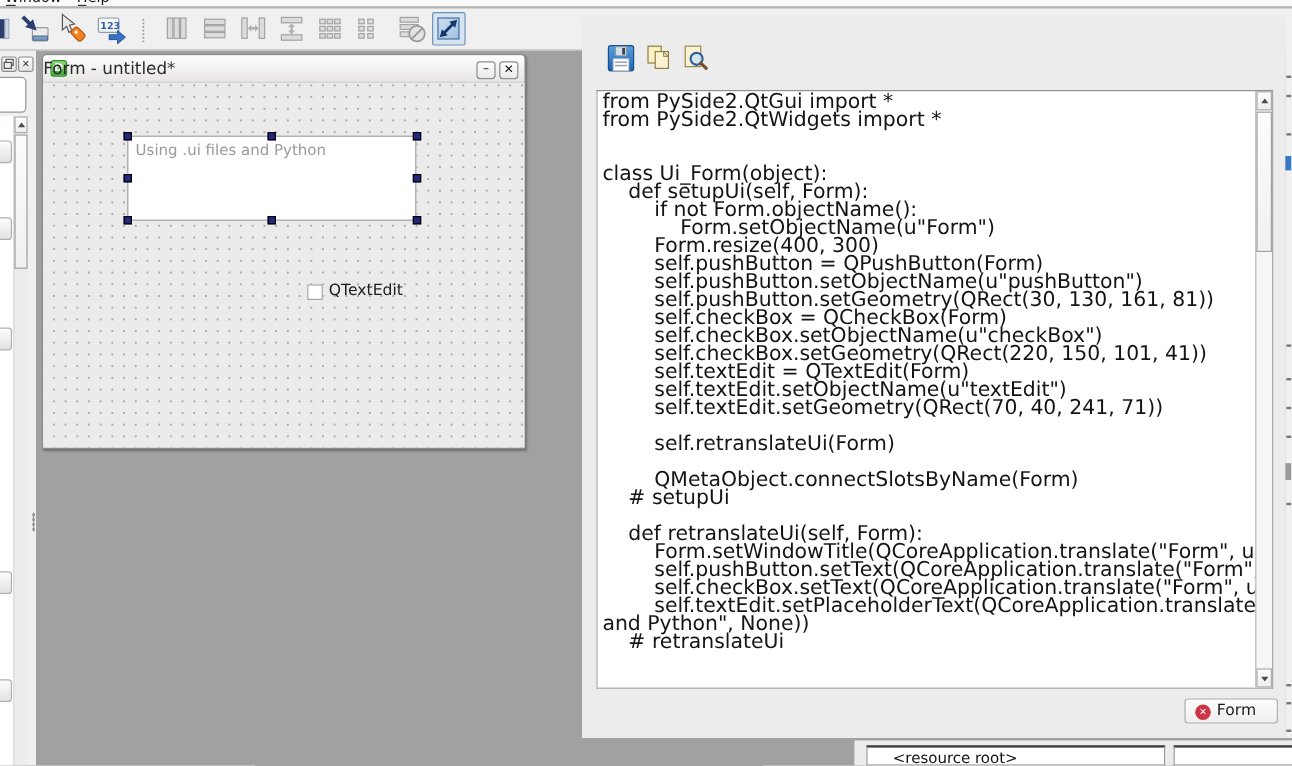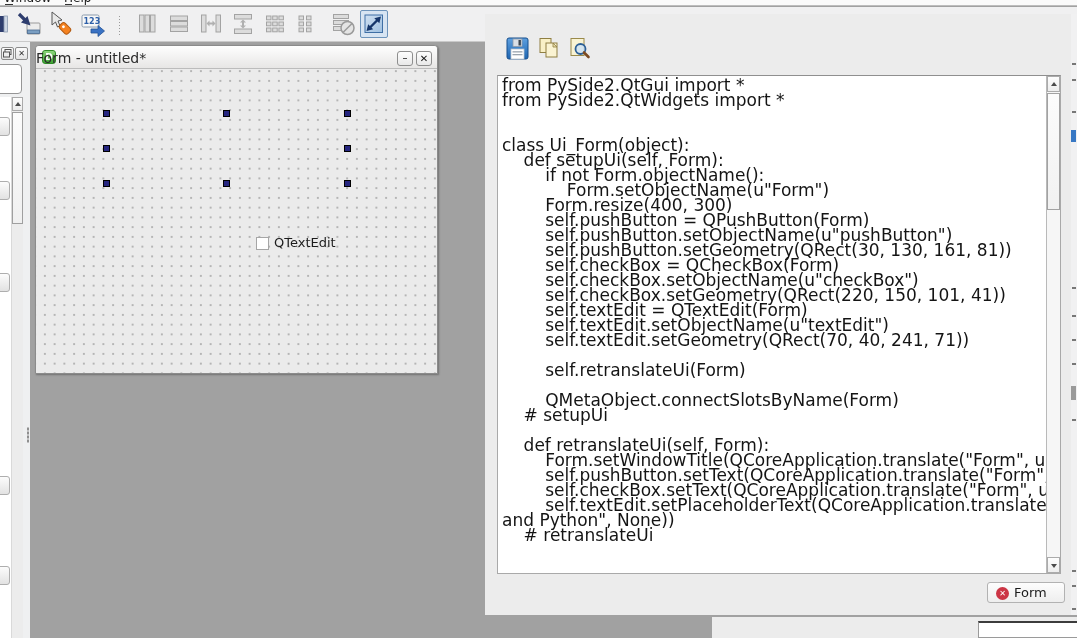--- a/index.html
+++ b/index.html
@@ -233,20 +233,21 @@
 </div>
 
 <div id="formwin">
   <div id="ftitle">
     <div id="dicon">D</div>
     <div id="ftext">Form - untitled*</div>
     <div class="winbtn" id="minbtn">–</div>
     <div class="winbtn" id="closebtn">✕</div>
   </div>
   <div id="canvas">
+    <div id="textedit">Using .ui files and Python</div>
     <div class="hdl" style="left:66.5px;top:40.5px"></div>
     <div class="hdl" style="left:187px;top:40.5px"></div>
     <div class="hdl" style="left:307.5px;top:40.5px"></div>
     <div class="hdl" style="left:66.5px;top:76px"></div>
     <div class="hdl" style="left:307.5px;top:76px"></div>
     <div class="hdl" style="left:66.5px;top:111px"></div>
     <div class="hdl" style="left:187px;top:111px"></div>
     <div class="hdl" style="left:307.5px;top:111px"></div>
     <div id="checkbox"></div>
     <div id="checklabel">QTextEdit</div>
@@ -342,14 +343,17 @@
   <div class="tick" style="top:325px"></div>
   <div class="tick" style="top:349px"></div>
   <div id="rthumb" style="top:372px"></div>
   <div class="tick" style="top:405px"></div>
   <div class="tick" style="top:556px"></div>
   <div class="tick" style="top:571px"></div>
   <div class="tick" style="top:594px"></div>
 </div>
 
 <div id="respanel">
+  <div class="resbox" id="resbox1">
+    <div id="reslabel">&lt;resource root&gt;</div>
+  </div>
   <div class="resbox" id="resbox2"></div>
 </div>
 
 </body></html>

